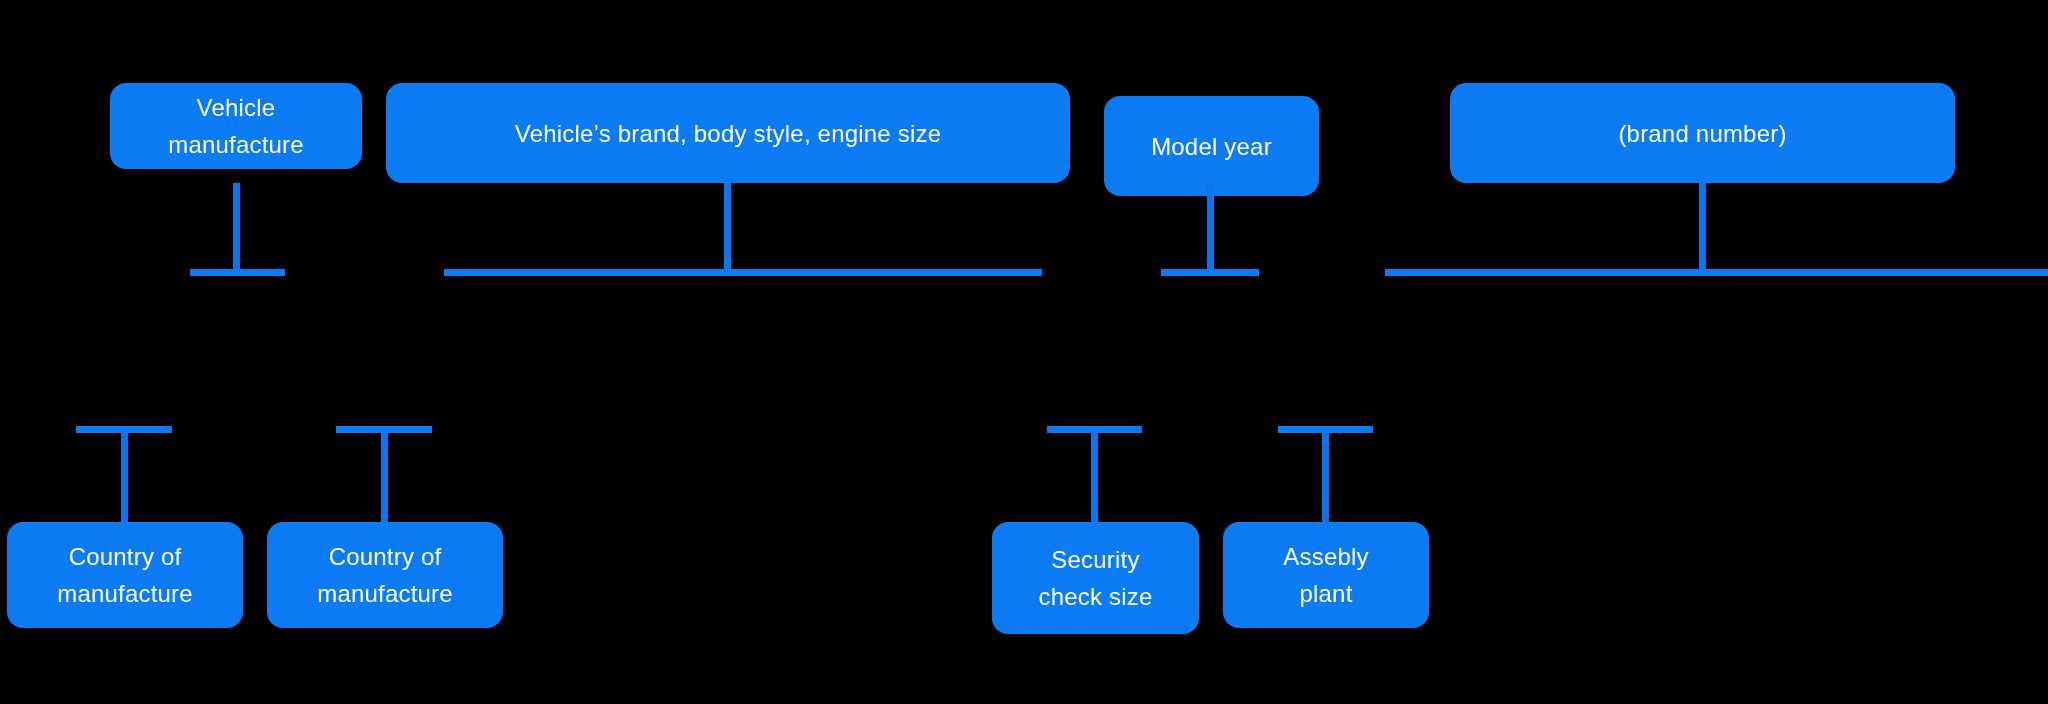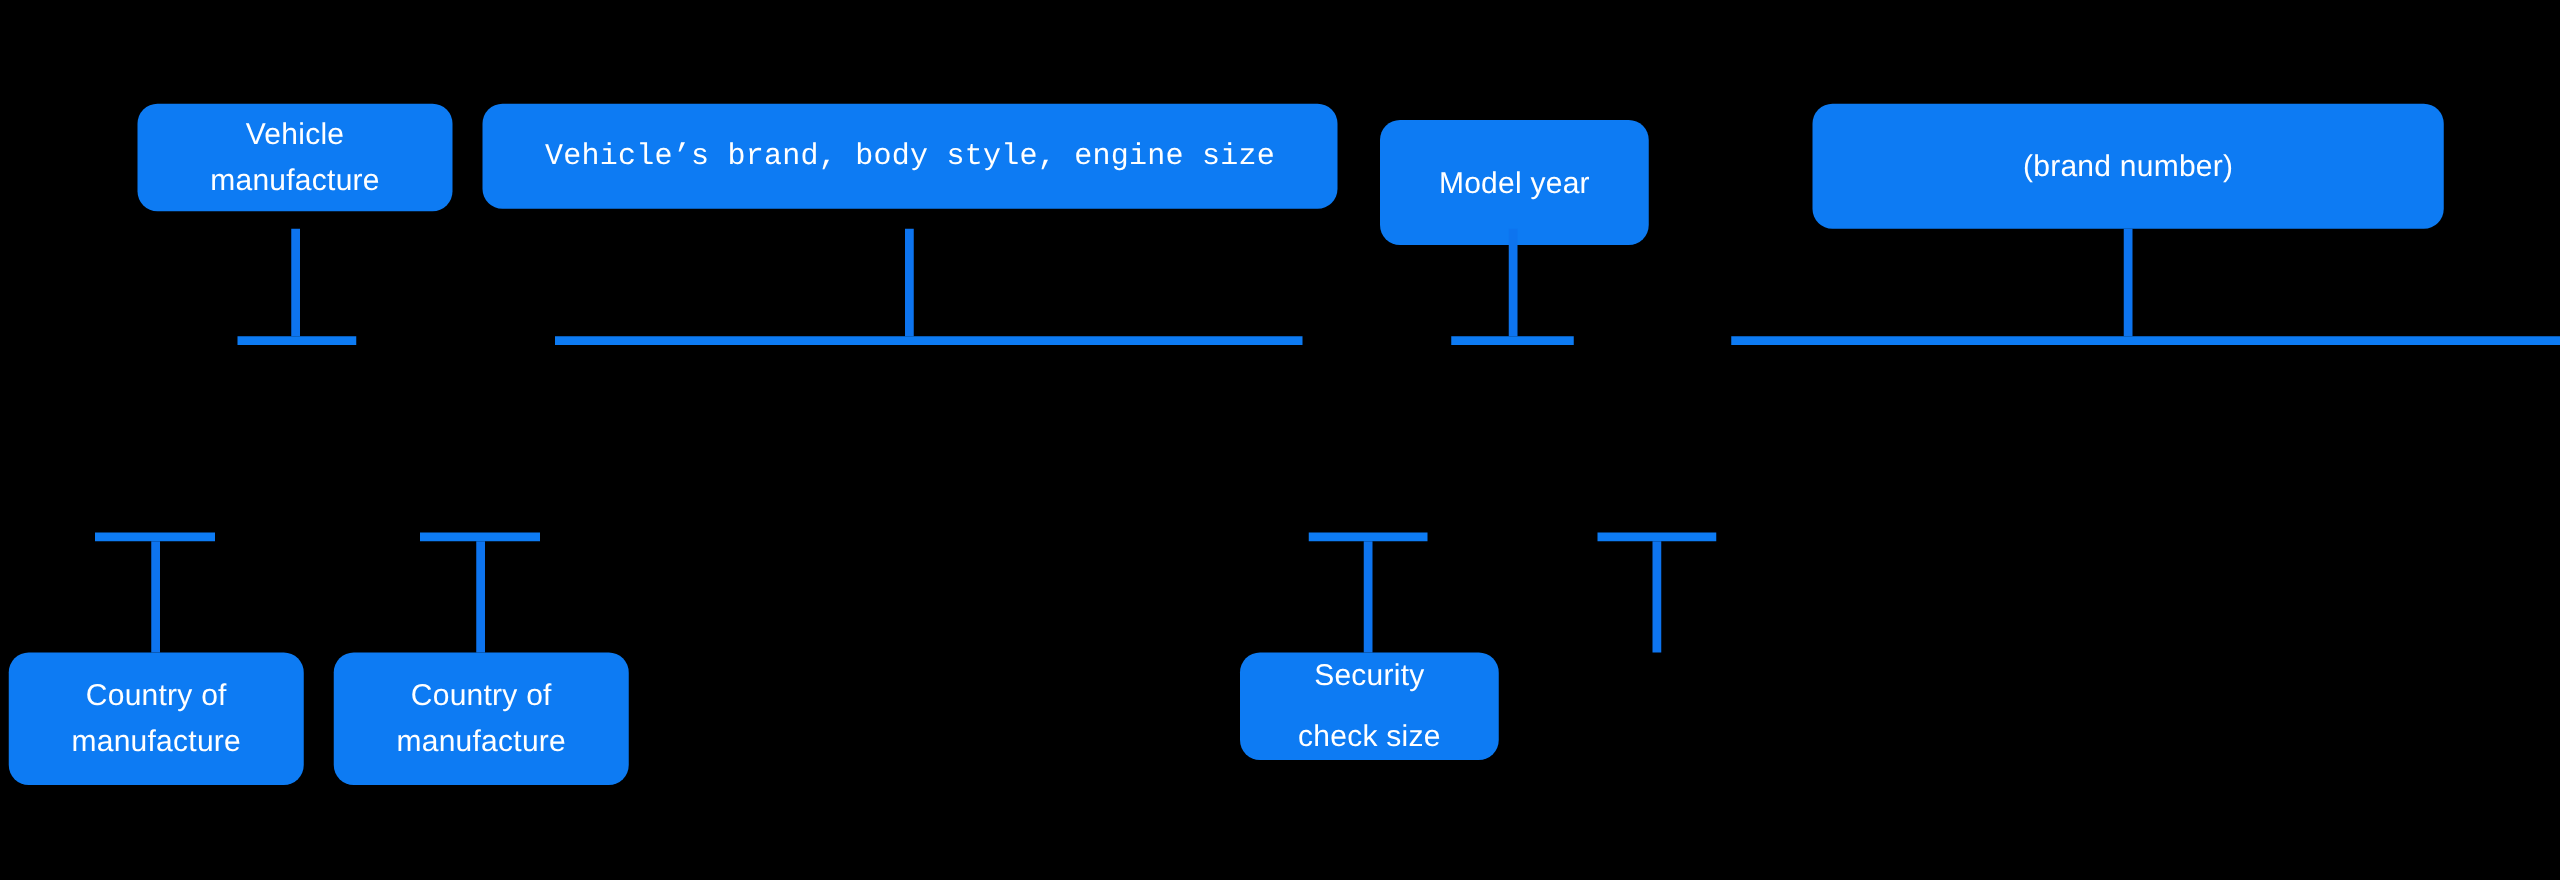--- a/index.html
+++ b/index.html
@@ -38,21 +38,21 @@
     width: 7px;
     background: #0d74ef;
   }
   .bar {
     position: absolute;
     height: 7px;
     background: #0d7bf3;
   }
   
   #n-manufacturer { left: 110px; top: 83px;  width: 252px; height: 86px; }
-  #n-attributes   { left: 386px; top: 83px;  width: 684px; height: 84px; font-family: Liberation Mono, monospace; }
+  #n-attributes   { left: 386px; top: 83px;  width: 684px; height: 100px; }
   #n-modelyear    { left: 1104px; top: 83px; width: 215px; height: 100px; margin-top: 13px; }
   #n-production   { left: 1450px; top: 83px; width: 505px; height: 100px; }
   
   #s1 { left: 233px;  top: 183px; height: 86px; }
   #s2 { left: 724px;  top: 183px; height: 86px; }
   #s3 { left: 1207px; top: 183px; height: 86px; }
   #s4 { left: 1699px; top: 183px; height: 86px; }
   
   #b1 { left: 190px;  top: 269px; width: 95px;  }
   #b2 { left: 444px;  top: 269px; width: 598px; }
@@ -64,21 +64,21 @@
   #b7 { left: 1047px; top: 426px; width: 95px; }
   #b8 { left: 1278px; top: 426px; width: 95px; }
   
   #s5 { left: 121px;  top: 433px; height: 89px; }
   #s6 { left: 381px;  top: 433px; height: 89px; }
   #s7 { left: 1091px; top: 433px; height: 89px; }
   #s8 { left: 1322px; top: 433px; height: 89px; }
   
   #n-country1 { left: 7px;    top: 522px; width: 236px; height: 106px; }
   #n-country2 { left: 267px;  top: 522px; width: 236px; height: 106px; }
-  #n-security { left: 992px;  top: 522px; width: 207px; height: 86px; justify-content: space-between; }
+  #n-security { left: 992px;  top: 522px; width: 207px; height: 112px; }
   #n-assembly { left: 1223px; top: 522px; width: 206px; height: 106px; }
 </style>
 </head>
 <body>
 
 <div class="canvas">
 
   <div class="node" id="n-manufacturer">
     <span>Vehicle</span>
     <span>manufacture</span>
@@ -116,14 +116,18 @@
     <span>manufacture</span>
   </div>
   <div class="node" id="n-country2">
     <span>Country of</span>
     <span>manufacture</span>
   </div>
   <div class="node" id="n-security">
     <span>Security</span>
     <span>check size</span>
   </div>
+  <div class="node" id="n-assembly">
+    <span>Assebly</span>
+    <span>plant</span>
+  </div>
 
 </div>
 
 </body></html>

